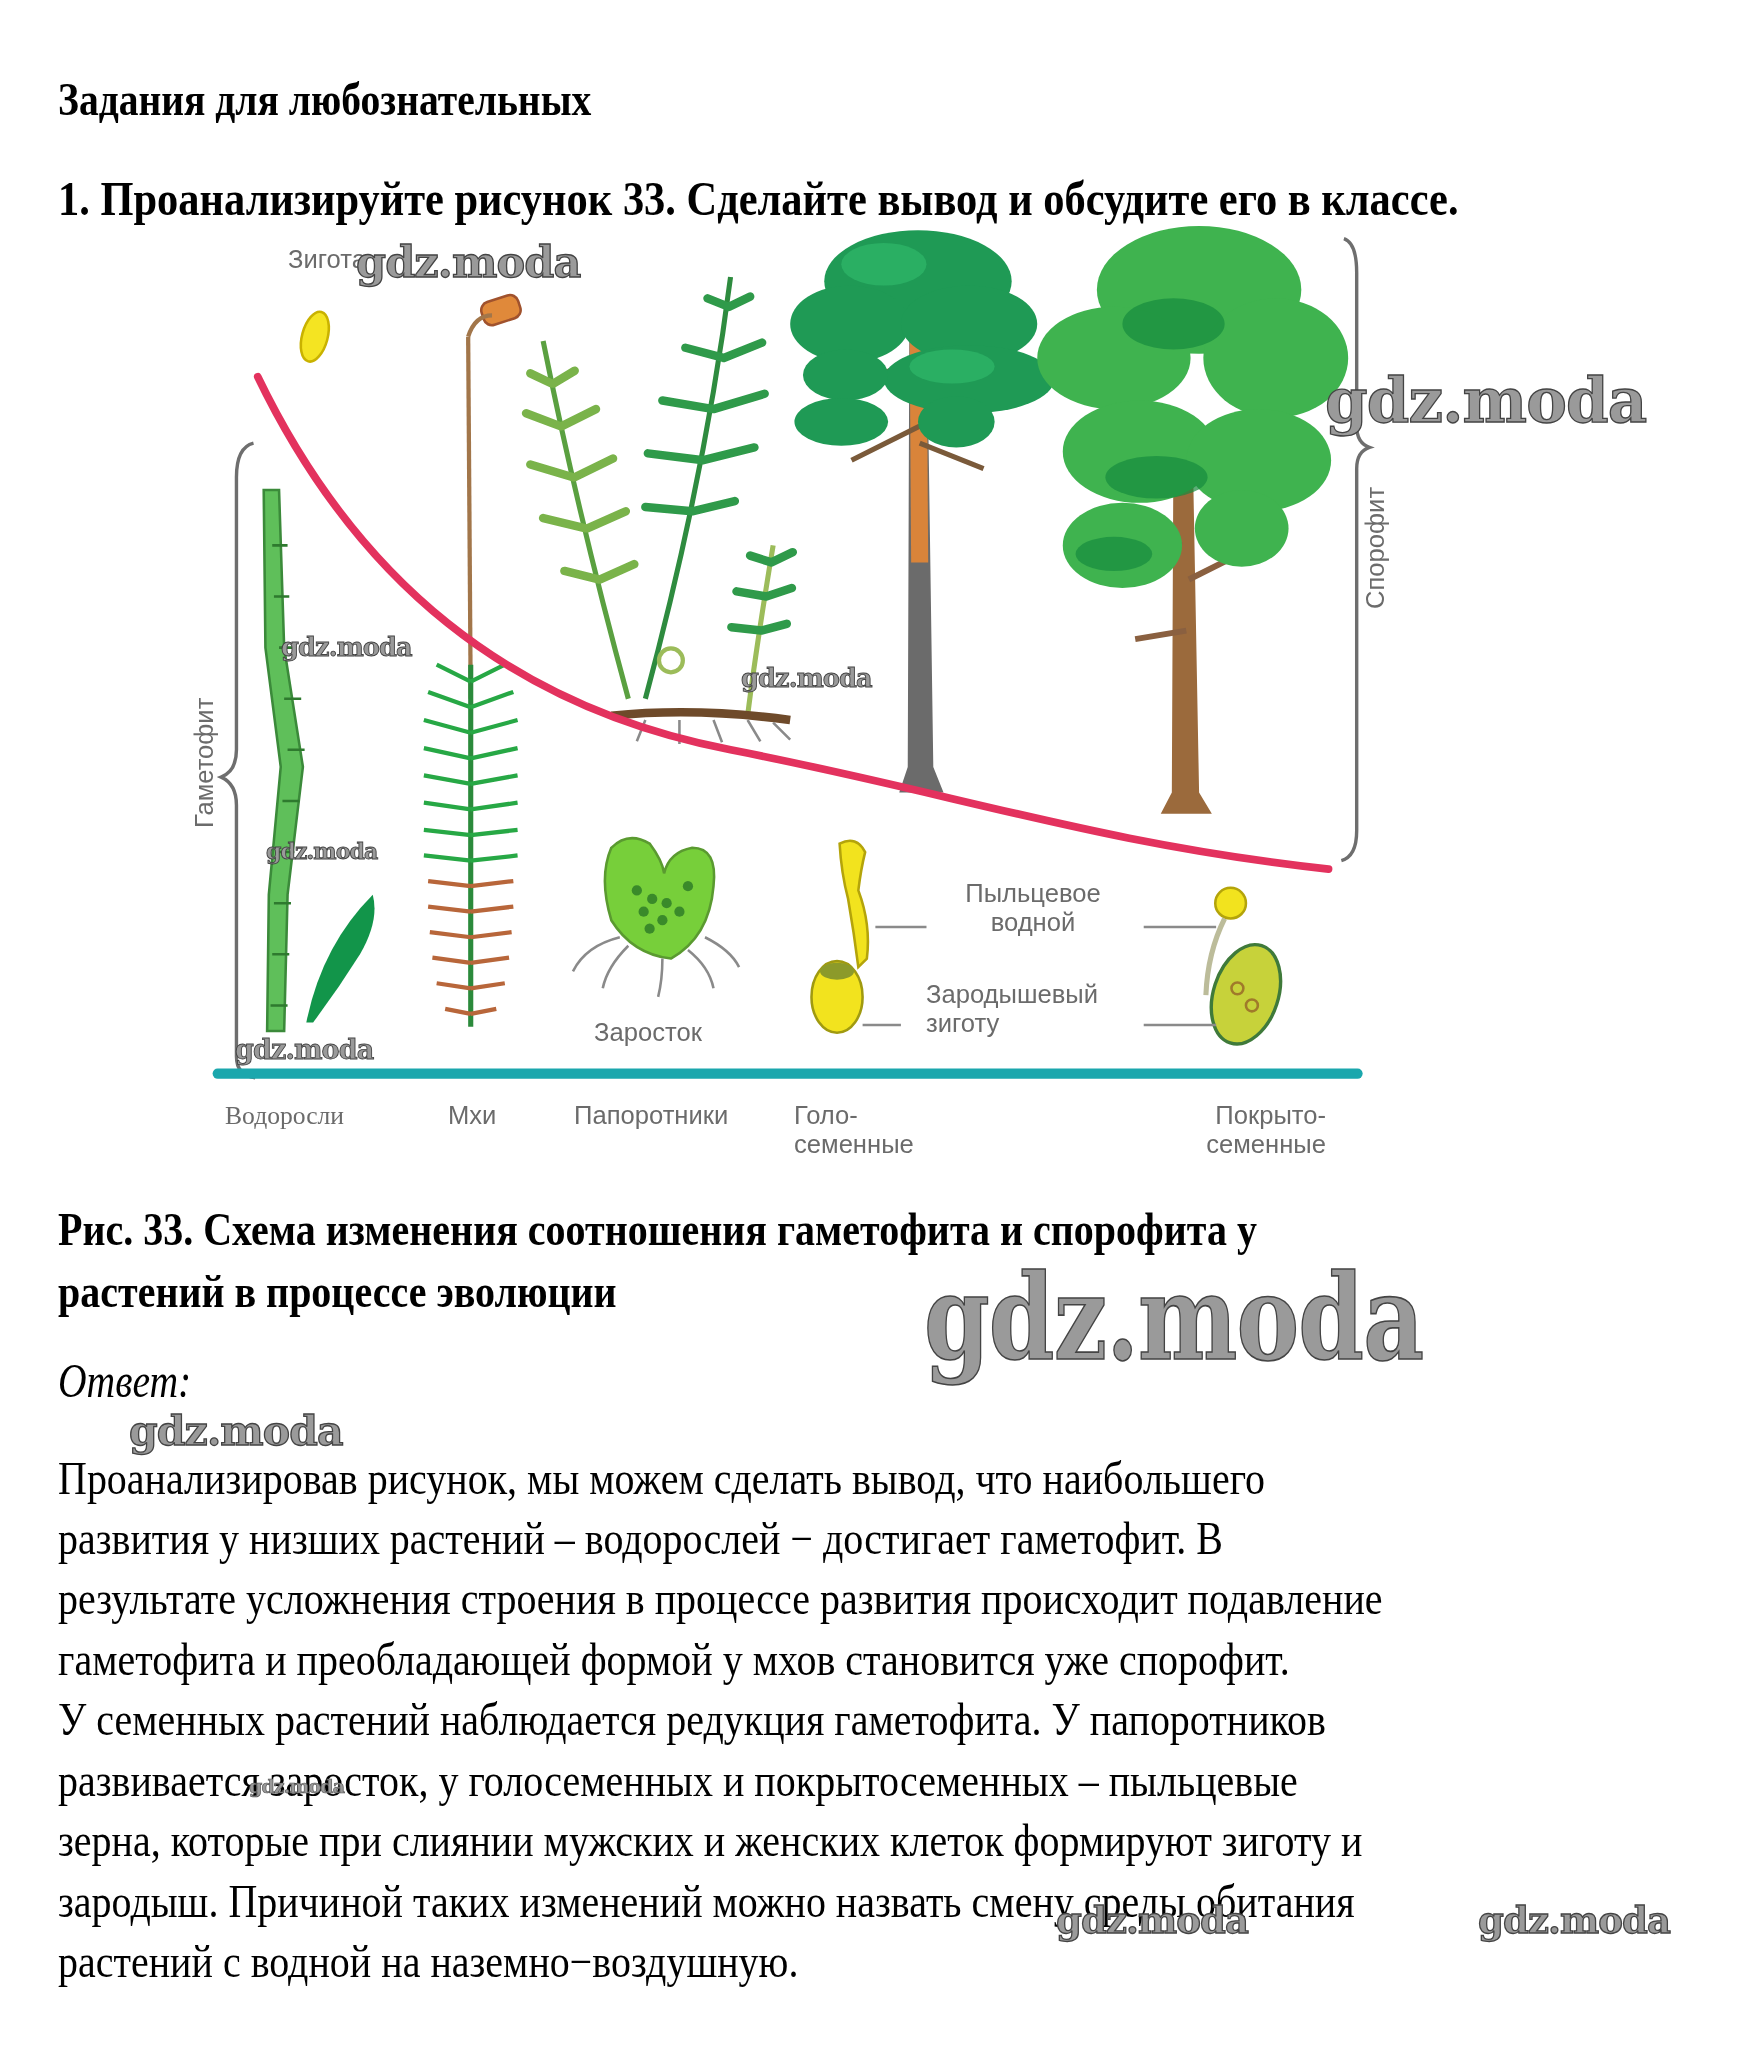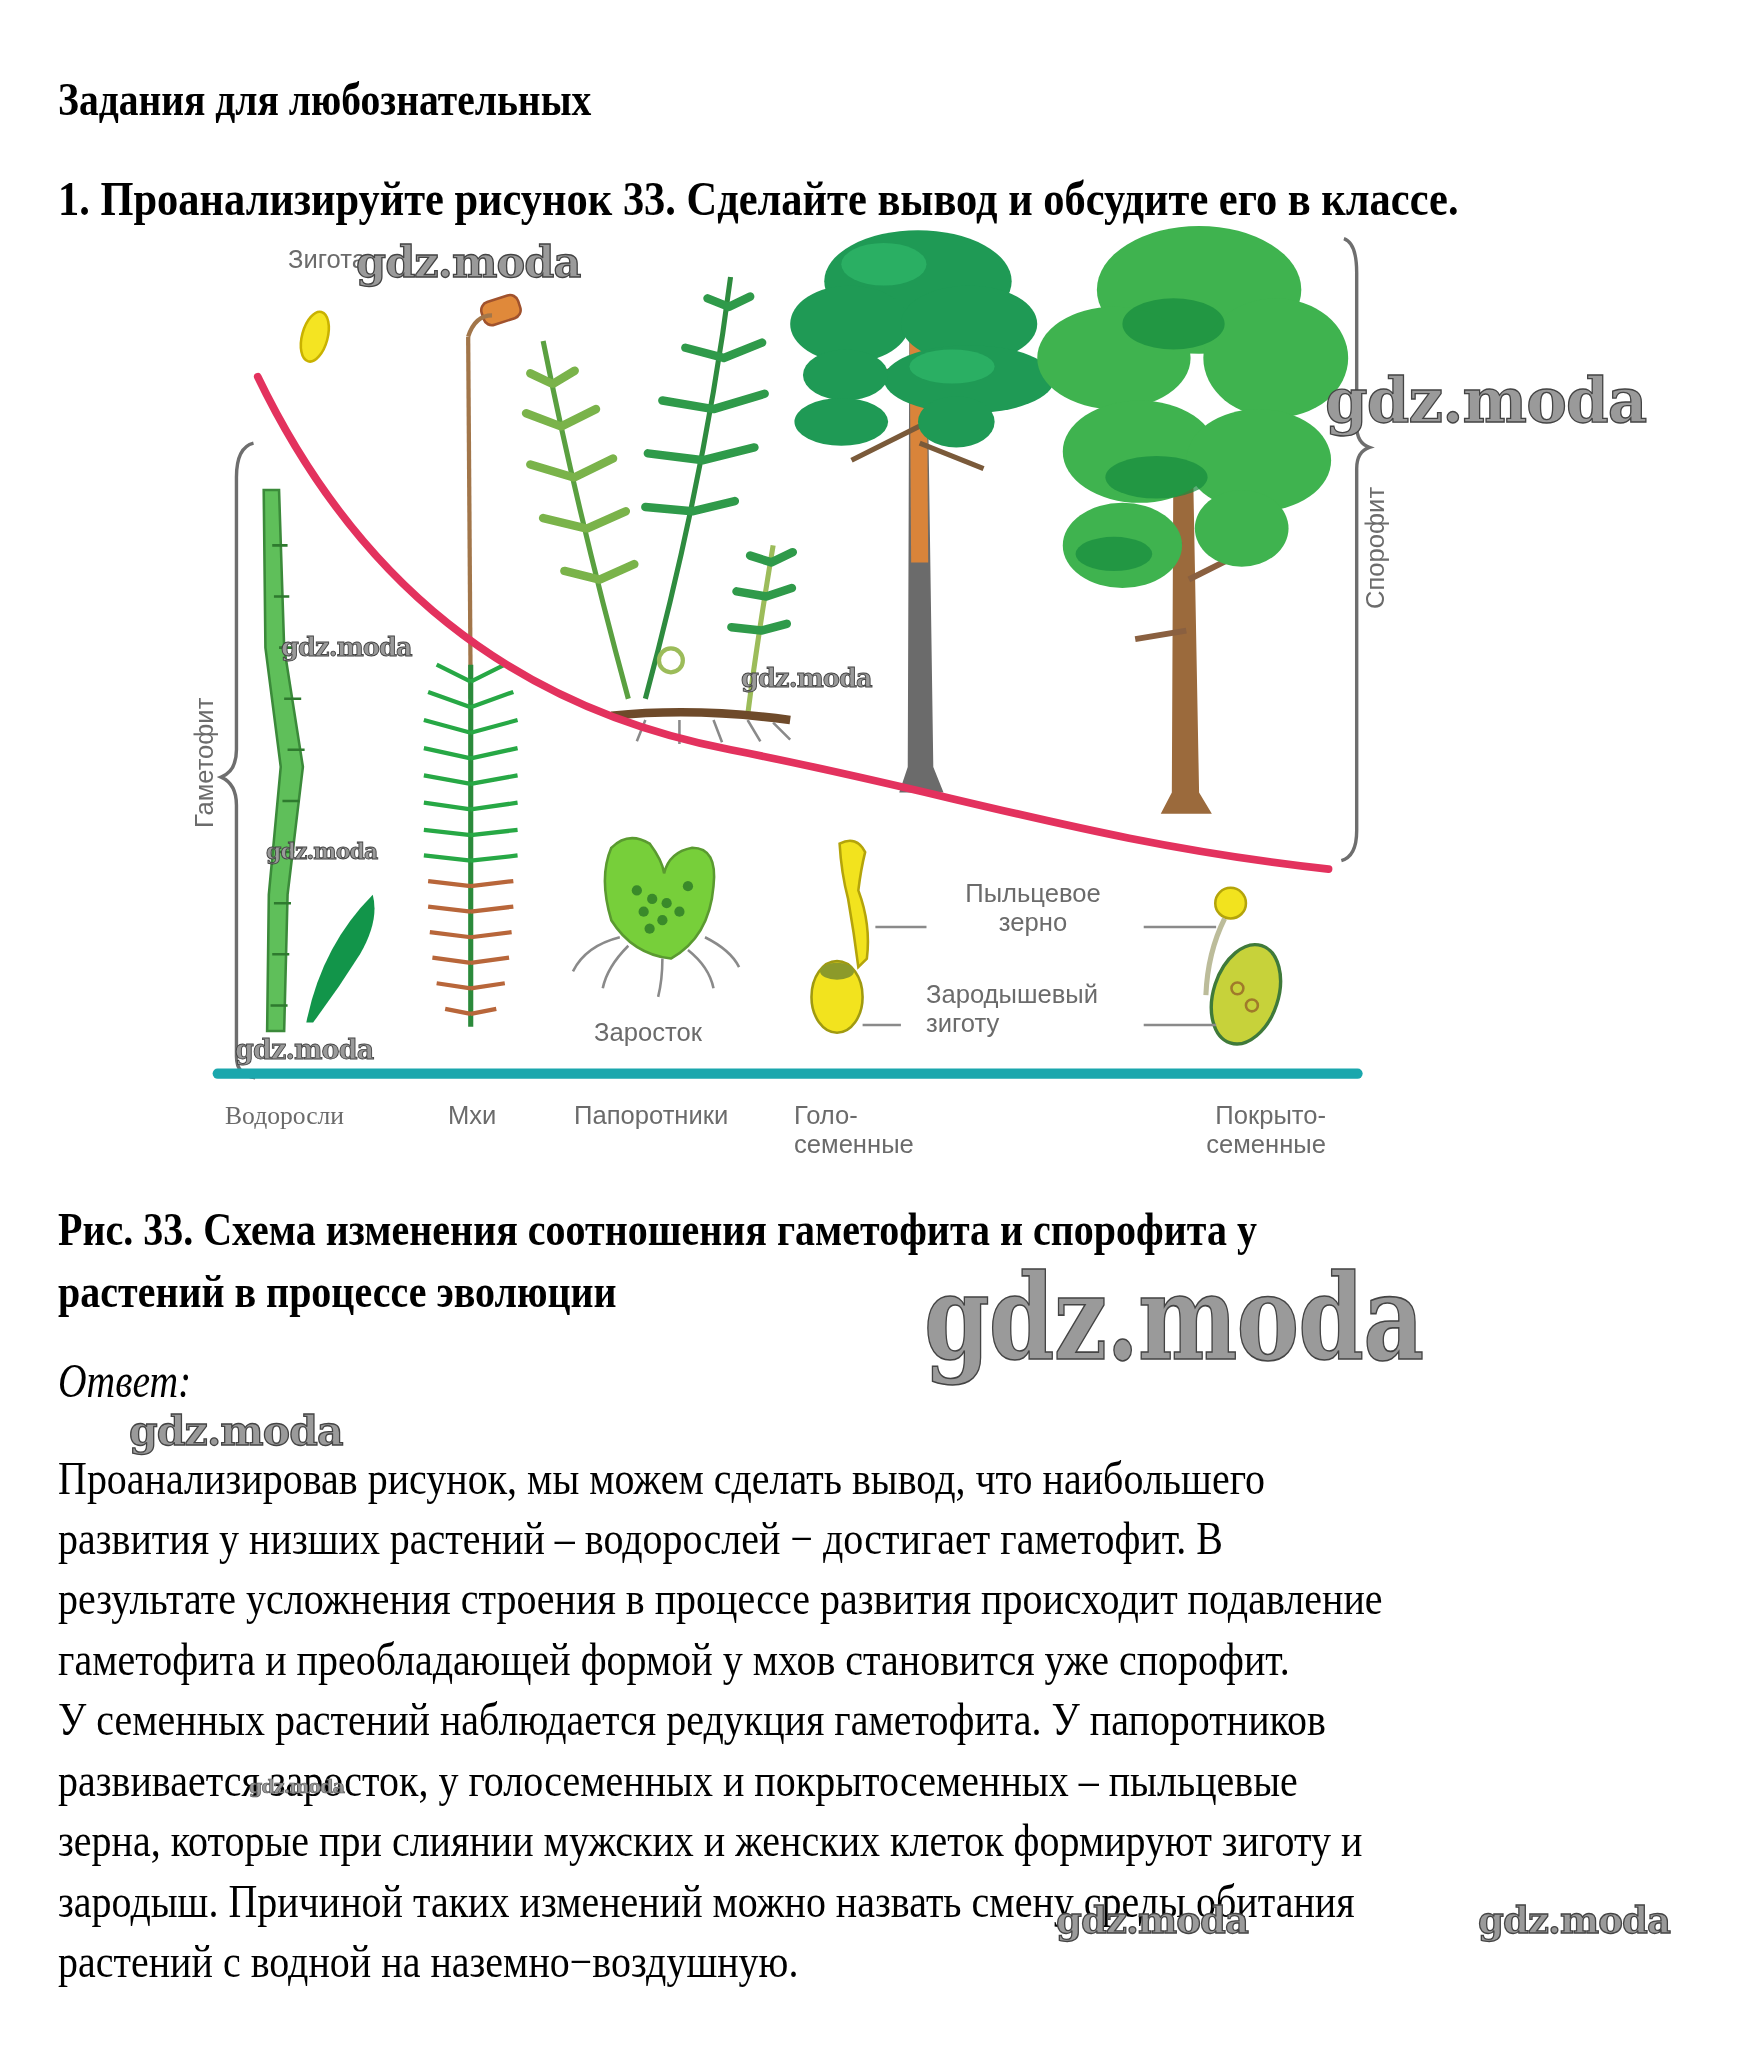--- a/index.html
+++ b/index.html
@@ -140,21 +140,21 @@
 
     <line x1="218" y1="1260" x2="1556" y2="1260" stroke="#1ba7ad" stroke-width="12" stroke-linecap="round"></line>
   </svg>
 
   <div class="abs diag-label" style="left:256px; top:245px;">Зигота</div>
   <div class="abs diag-label vert" style="left:158px; top:828px;">Гаметофит</div>
   <div class="abs diag-label vert" style="left:1329px; top:609px;">Спорофит</div>
   <div class="abs diag-label" style="left:562px; top:1018px;">Заросток</div>
   <div class="abs diag-label" style="left:916px; top:879px; text-align:center; width:170px;">
     <div>Пыльцевое</div>
-    <div>зерно</div>
+    <div>водной</div>
   </div>
   <div class="abs diag-label" style="left:894px; top:980px; text-align:left; width:213px;">
     <div>Зародышевый</div>
     <div>зиготу</div>
   </div>
 
   <div class="abs diag-label" style="left:193px; top:1101px;font-family:Liberation Serif, serif;">Водоросли</div>
   <div class="abs diag-label" style="left:416px; top:1101px;">Мхи</div>
   <div class="abs diag-label" style="left:542px; top:1101px;">Папоротники</div>
   <div class="abs diag-label" style="left:762px; top:1101px; text-align:left; width:170px;">

